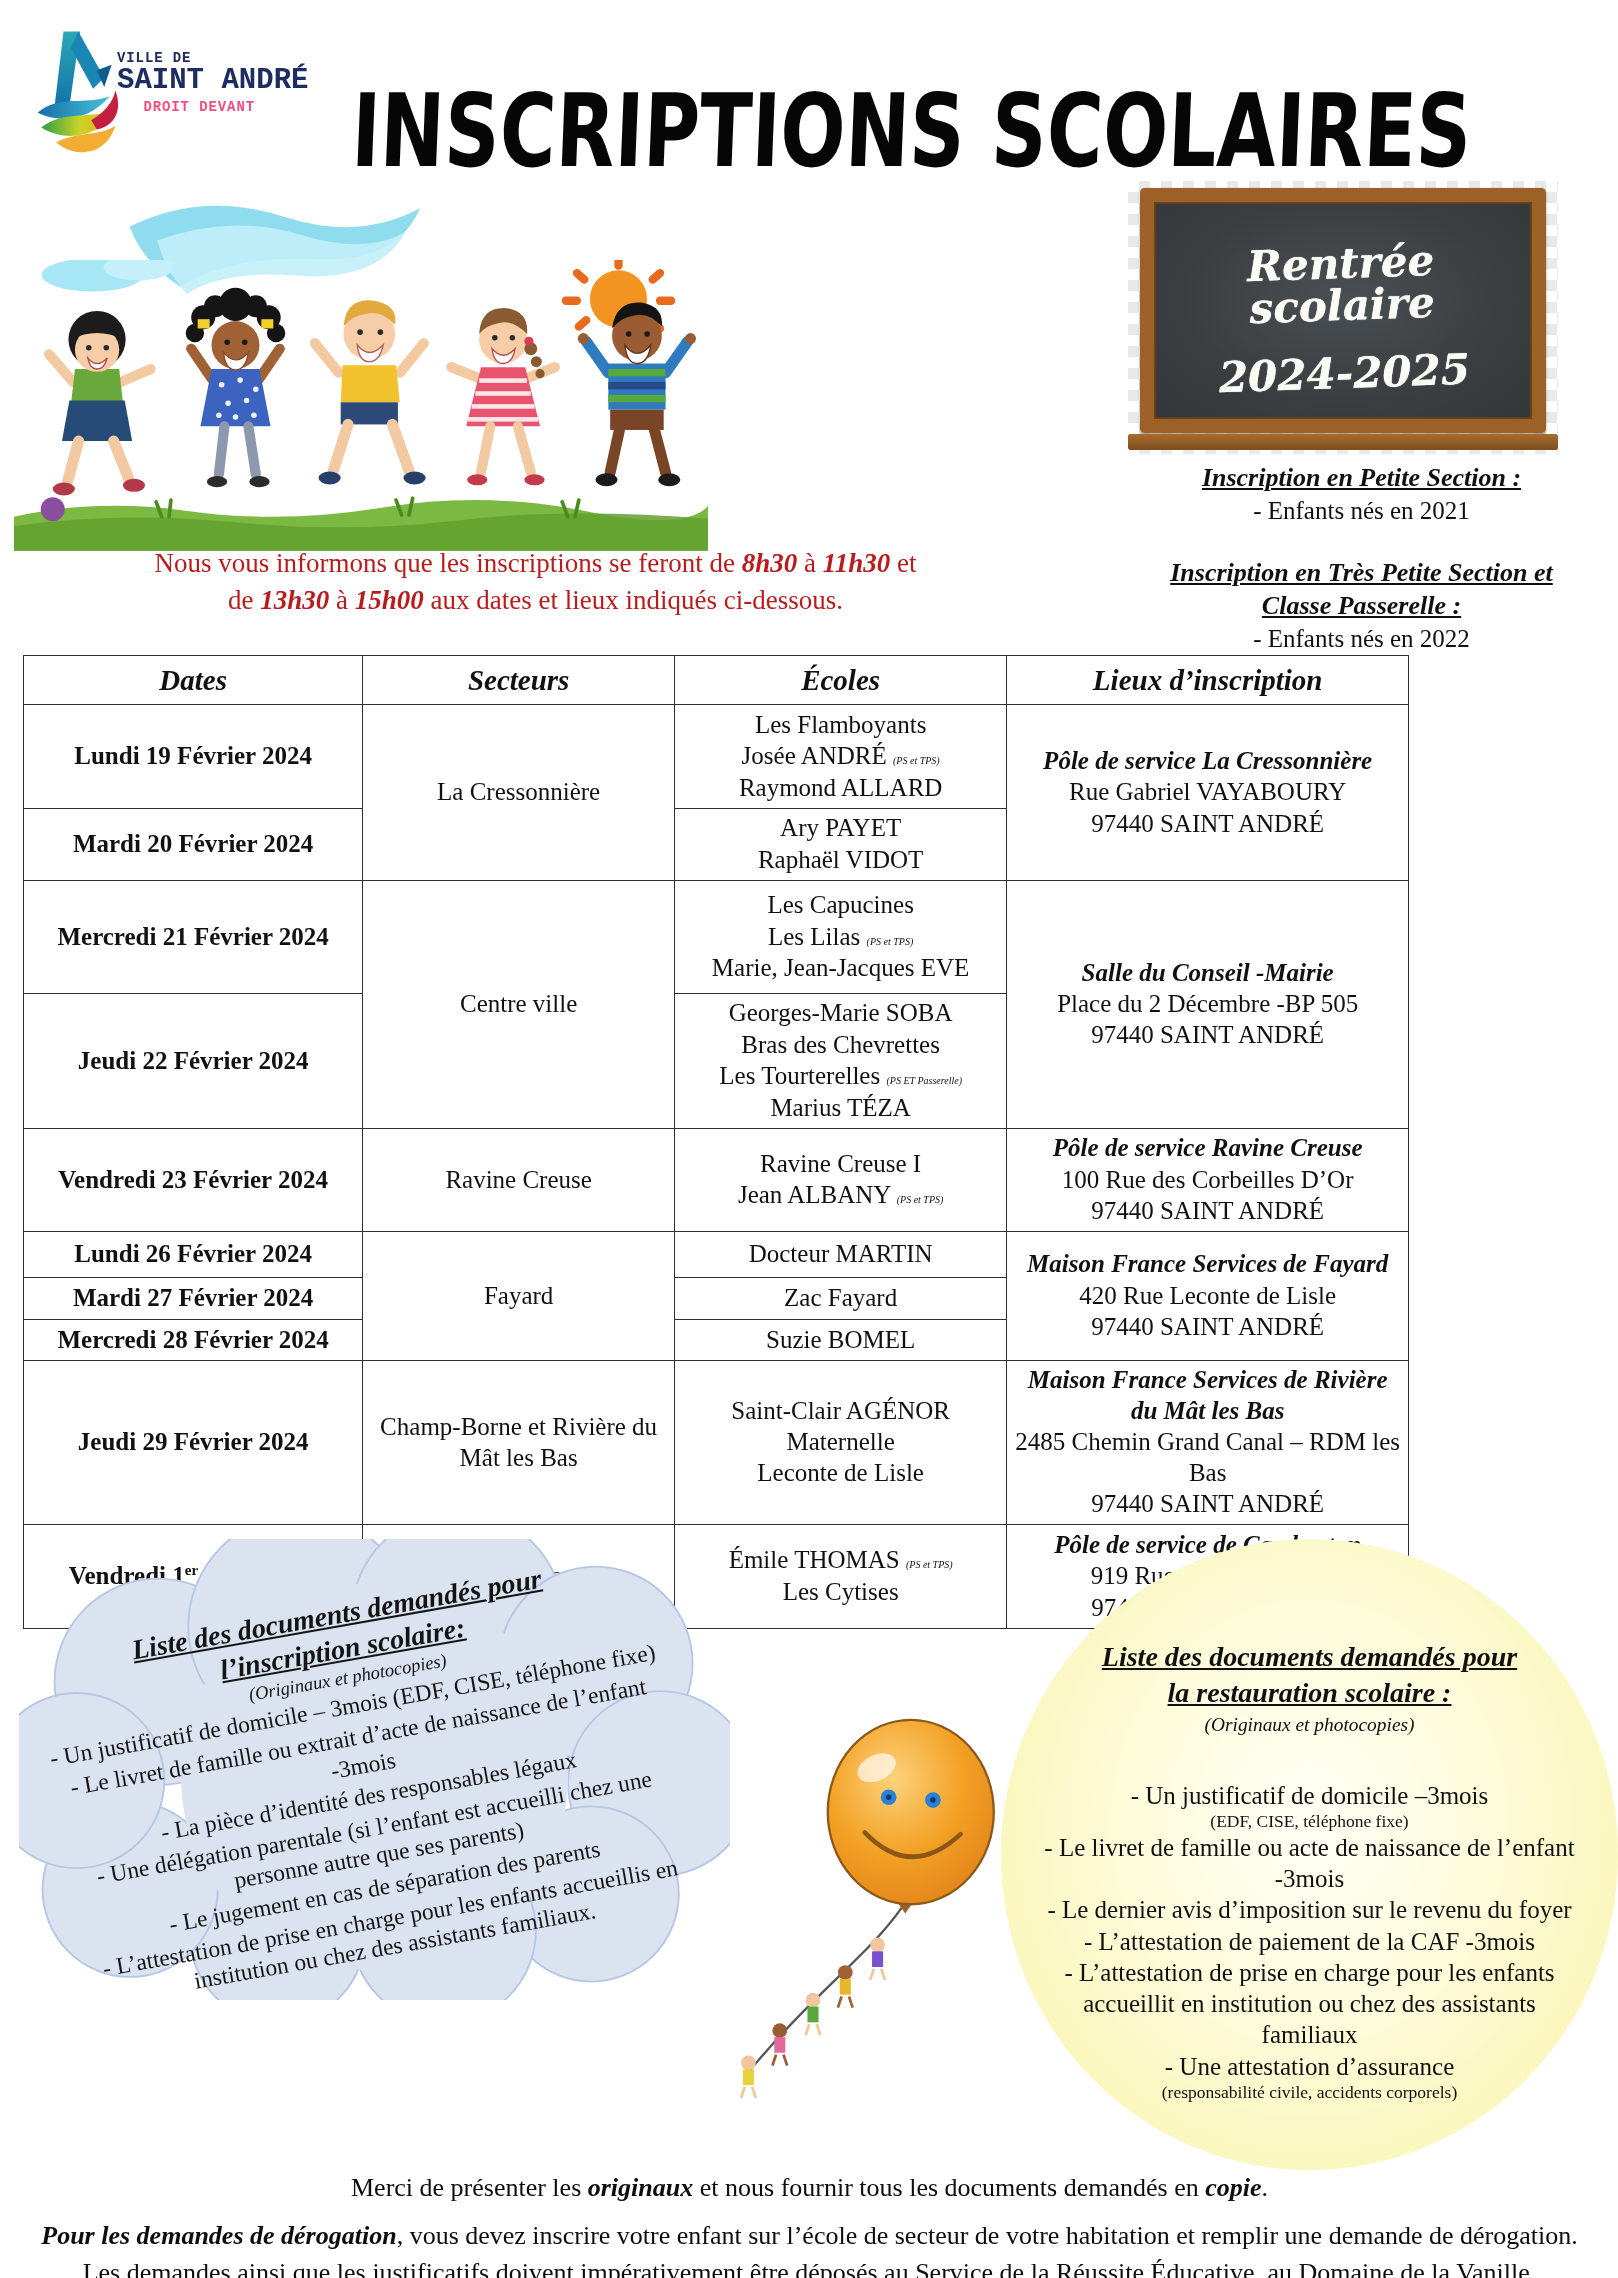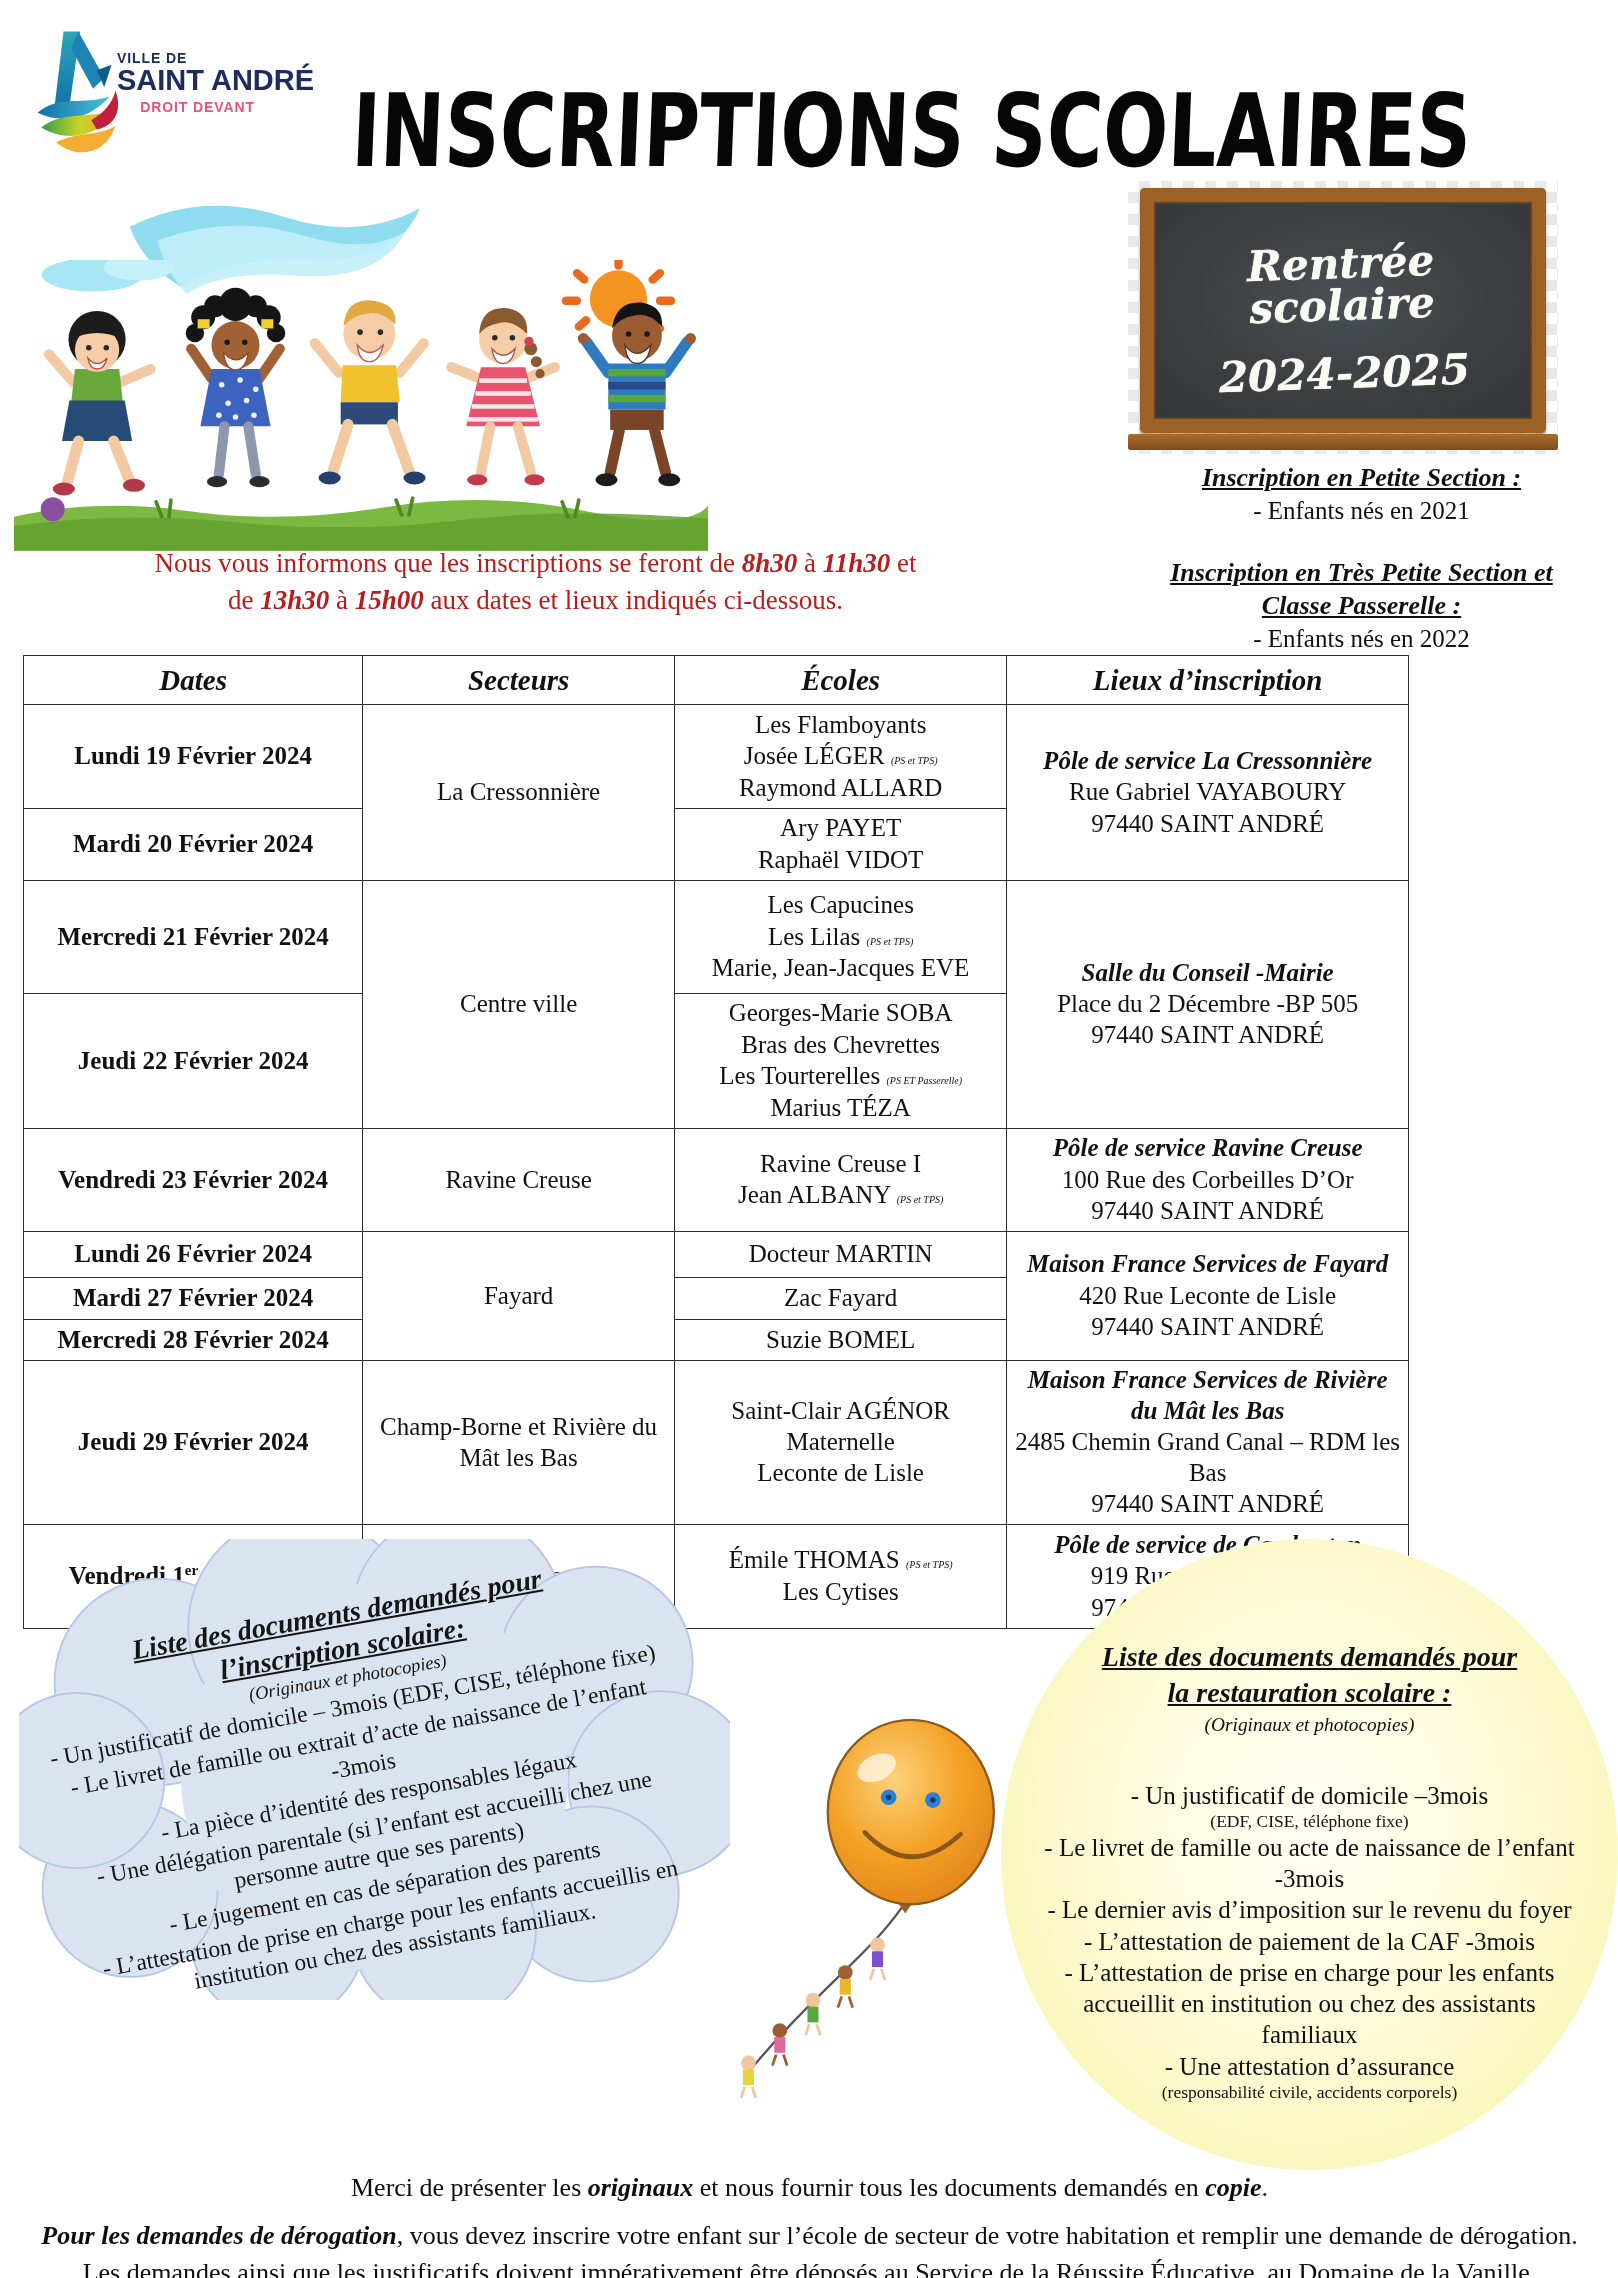--- a/index.html
+++ b/index.html
@@ -3,21 +3,21 @@
 <meta charset="utf-8">
 <style>
   html,body{margin:0;padding:0;background:#888;}
   .page{
     position:relative;width:1619px;height:2279px;background:#ffffff;
     font-family:"Liberation Serif", serif;color:#111;overflow:hidden;margin:0 auto;
   }
   
   .logo{position:absolute;left:32px;top:24px;width:212px;height:148px;}
   .logo-mark{position:absolute;left:0;top:0;}
-  .logo-text{position:absolute;left:85px;top:26px;width:138px;font-family:Liberation Sans, sans-serif;}
+  .logo-text{position:absolute;left:85px;top:26px;width:138px;font-family:Liberation Mono, monospace;}
   .logo-ville{font-size:14px;font-weight:bold;color:#1e2d61;letter-spacing:0.9px;}
   .logo-name{font-size:29px;font-weight:bold;color:#1e2d61;line-height:1.0;letter-spacing:0px;white-space:nowrap;}
   .logo-motto{font-size:14px;color:#ef4f7e;font-weight:bold;letter-spacing:0.9px;text-align:right;margin-top:3.7px;}
   .main-title{
     position:absolute;left:222px;top:20px;width:1384px;text-align:center;
     font-family:"DejaVu Sans",sans-serif;font-weight:bold;font-size:79px;color:#060606;
     transform:scale(0.97,1.28) skewX(-3deg);transform-origin:50% 0;white-space:nowrap;letter-spacing:0px;
   }
   .deco-cyan{position:absolute;left:102px;top:185px;}
   
@@ -305,21 +305,21 @@
     <tbody>
         <tr>
           <td>
             <div class="cell-line"><span class="b">Lundi 19 Février 2024</span></div>
           </td>
           <td rowspan="2">
             <div class="cell-line"><span>La Cressonnière</span></div>
           </td>
           <td>
             <div class="cell-line"><span>Les Flamboyants</span></div>
-            <div class="cell-line"><span>Josée LÉGER </span><span class="sm">(PS et TPS)</span></div>
+            <div class="cell-line"><span>Josée ANDRÉ </span><span class="sm">(PS et TPS)</span></div>
             <div class="cell-line"><span>Raymond ALLARD</span></div>
           </td>
           <td rowspan="2">
             <div class="cell-line"><span class="bi">Pôle de service La Cressonnière</span></div>
             <div class="cell-line"><span>Rue Gabriel VAYABOURY</span></div>
             <div class="cell-line"><span>97440 SAINT ANDRÉ</span></div>
           </td>
         </tr>
         <tr>
           <td>

